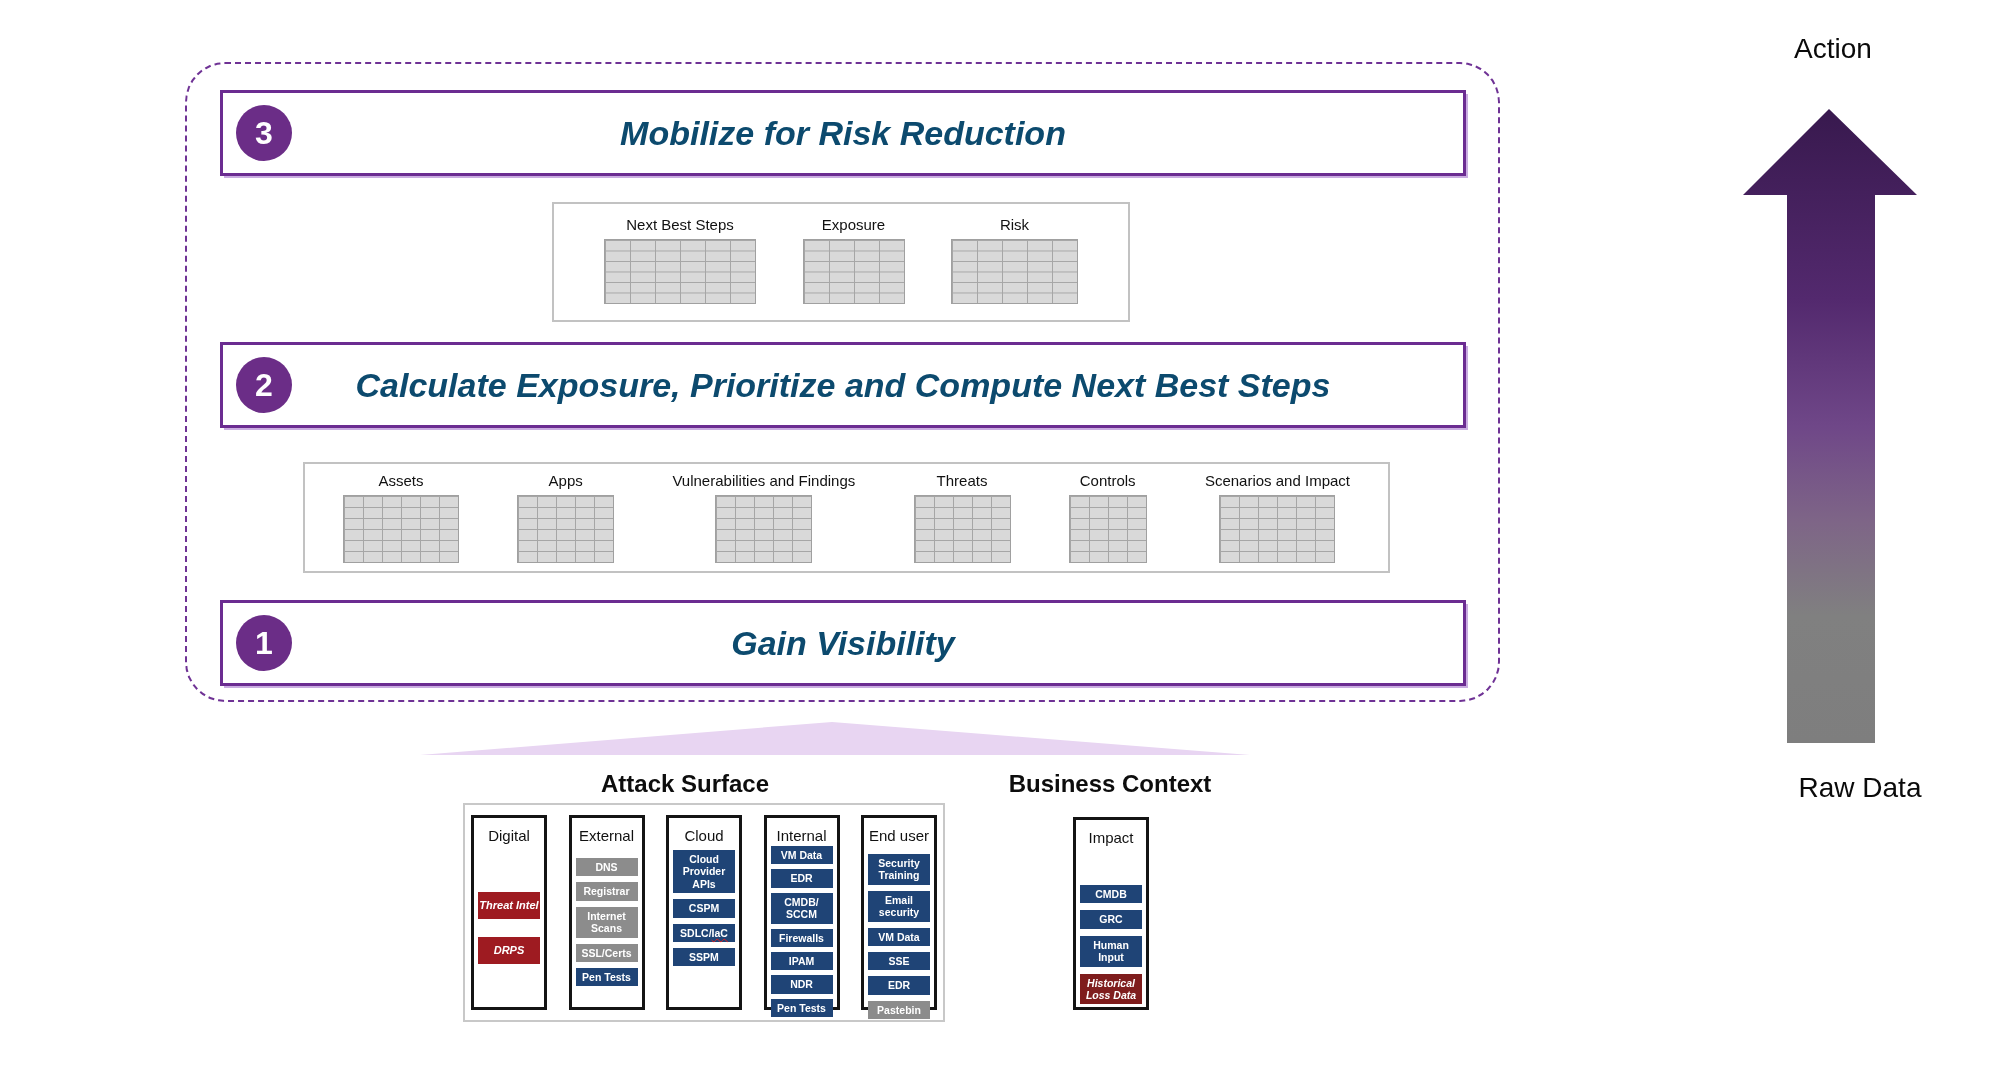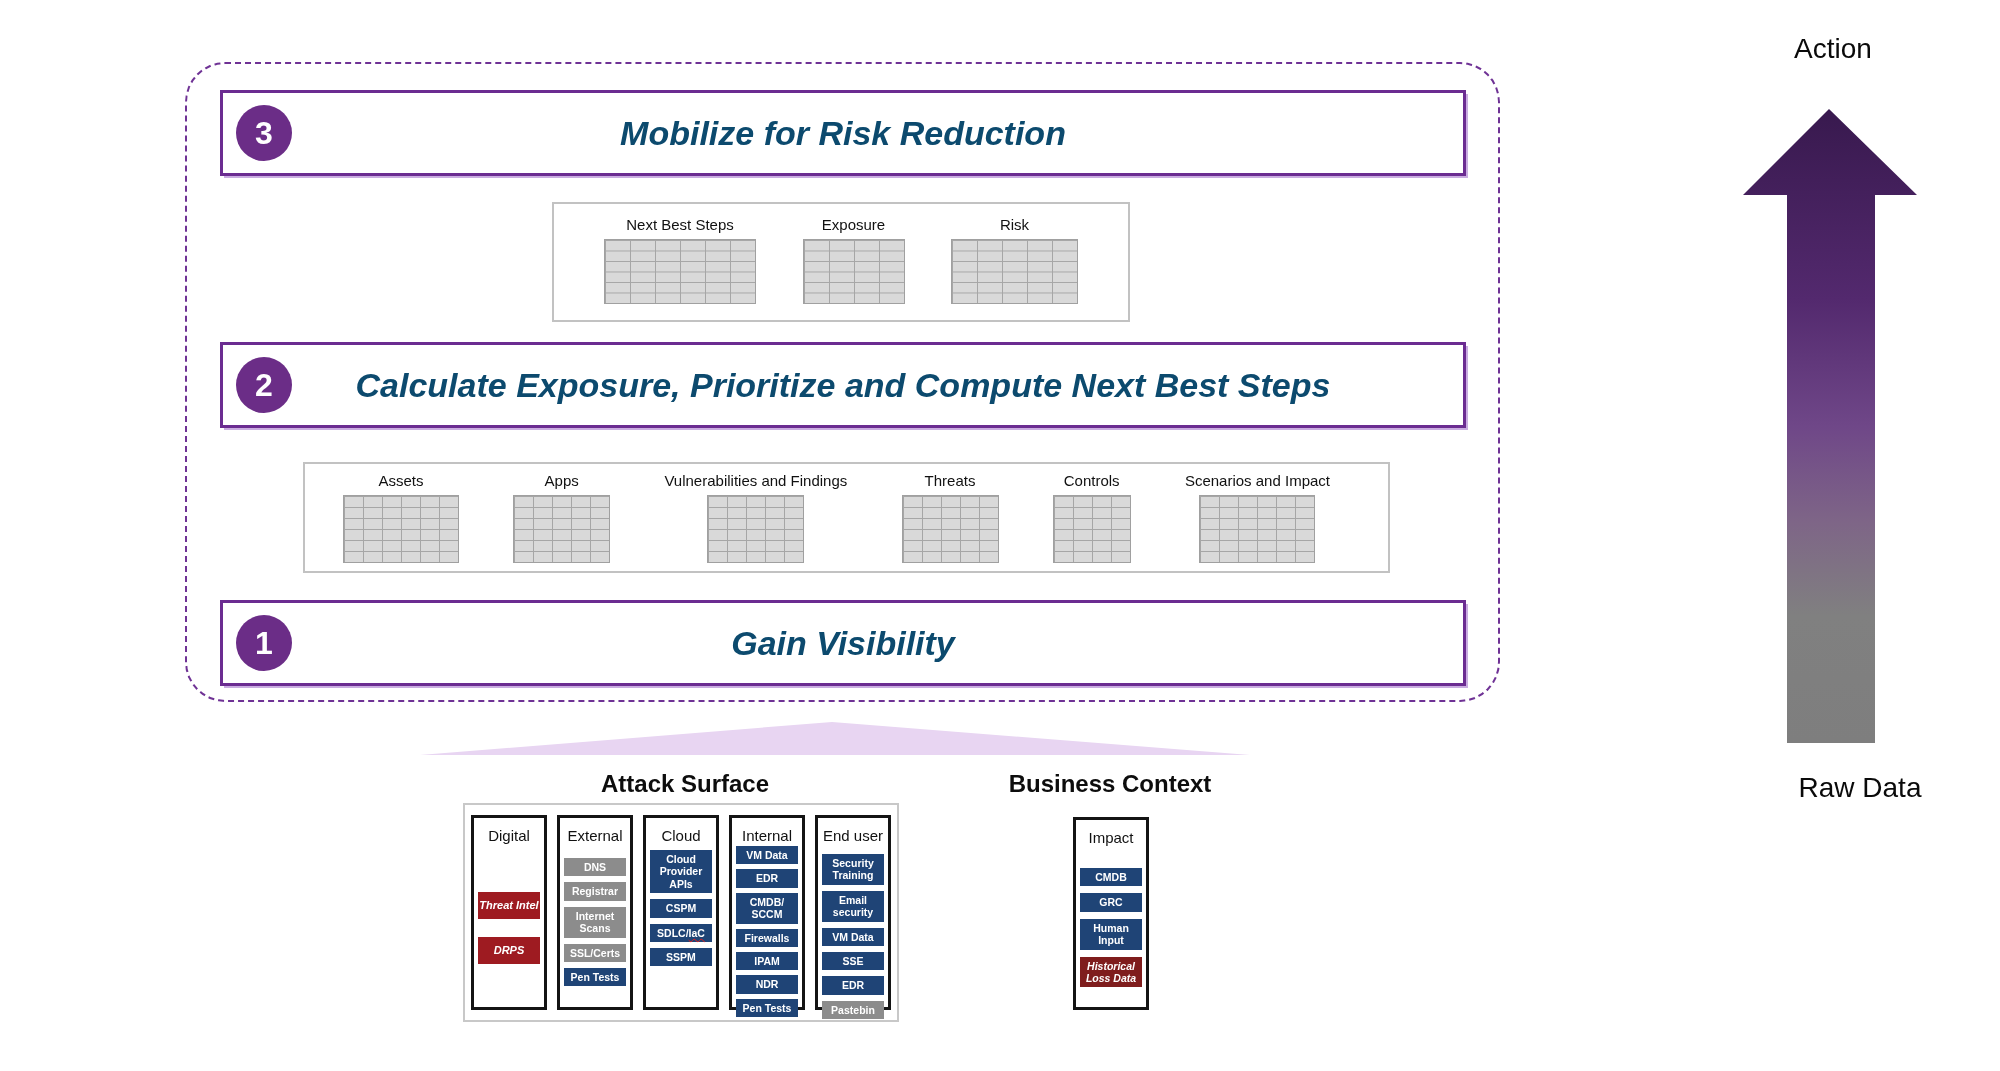--- a/index.html
+++ b/index.html
@@ -16,36 +16,36 @@
             display:flex;align-items:center;justify-content:center;}
   .step-circle{position:absolute;left:13px;top:50%;transform:translateY(-50%);
                width:56px;height:56px;border-radius:50%;background:#6B2D87;color:#fff;
                font-weight:bold;font-size:32px;display:flex;align-items:center;justify-content:center;}
   .step-title{font-style:italic;font-weight:bold;font-size:34px;color:#0c4a6e;white-space:nowrap;}
 
   
   .tables-panel{position:absolute;background:#fff;border:2px solid #c2c2c2;
                 display:flex;justify-content:space-between;align-items:flex-start;box-sizing:border-box;}
   .tables-panel.p1{left:552px;top:202px;width:578px;height:120px;padding:12px 50px 0 50px;}
-  .tables-panel.p2{left:303px;top:462px;width:1087px;height:111px;padding:8px 58px 0 38px;}
+  .tables-panel.p2{left:303px;top:462px;width:1087px;height:111px;padding:8px 38px 0 38px;}
   .tbl-group{display:flex;flex-direction:column;align-items:center;}
   .tbl-label{font-size:15px;color:#111;margin-bottom:6px;white-space:nowrap;}
   .tbl-grid{background-color:#d9d9d9;border:1px solid #a0a0a0;
             background-image:linear-gradient(to right,#a6a6a6 1px,transparent 1px),
                              linear-gradient(to bottom,#a6a6a6 1px,transparent 1px);}
 
   
   .funnel-triangle{position:absolute;left:420px;top:722px;width:0;height:0;
                    border-left:412px solid transparent;border-right:418px solid transparent;
                    border-bottom:33px solid #e8d5f2;}
 
   
   .section-title{position:absolute;top:770px;transform:translateX(-50%);
                  font-size:24px;font-weight:bold;color:#0d0d0d;white-space:nowrap;background:#fff;padding:0 10px;}
-  .as-box{position:absolute;left:463px;top:803px;width:436px;height:219px;
+  .as-box{position:absolute;left:463px;top:803px;width:482px;height:219px;
           border:2px solid #c8c8c8;box-sizing:border-box;}
   .cols-row{display:flex;justify-content:space-between;padding:10px 6px 0 6px;}
   .src-col{width:76px;height:195px;border:3px solid #141414;background:#fff;box-sizing:border-box;
            display:flex;flex-direction:column;align-items:center;}
   .src-col .col-header{font-size:15px;color:#111;margin-top:9px;white-space:nowrap;}
   .chips{display:flex;flex-direction:column;align-items:center;width:100%;}
   .chip{width:62px;box-sizing:border-box;padding:3px 1px;text-align:center;color:#fff;
         font-size:10.5px;font-weight:bold;line-height:1.18;}
   .chip-lg{padding:7px 1px;font-size:11px;}
   .squiggle{text-decoration:underline wavy #e02020;text-decoration-thickness:1px;}
@@ -174,21 +174,21 @@
             <div class="chip" style="background: rgb(140, 140, 140);">Pastebin</div>
           </div>
         </div>
       </div>
   </div>
 
   <div class="section-title" style="left:1110px;">Business Context</div>
   <div id="bc-cols">
       <div class="src-col bc-col" style="height: 193px;">
         <div class="col-header">Impact</div>
-        <div class="chips" style="margin-top: 22px; row-gap: 7px;">
+        <div class="chips" style="margin-top: 39px; row-gap: 7px;">
           <div class="chip" style="background: rgb(31, 68, 118);">CMDB</div>
           <div class="chip" style="background: rgb(31, 68, 118);">GRC</div>
           <div class="chip" style="background: rgb(31, 68, 118);">Human Input</div>
           <div class="chip" style="background: #7f1d1d; font-style: italic;">Historical Loss Data</div>
         </div>
       </div>
     </div>
 
   <svg class="arrow-svg" width="180" height="665" viewBox="0 0 180 665">
     <defs>

